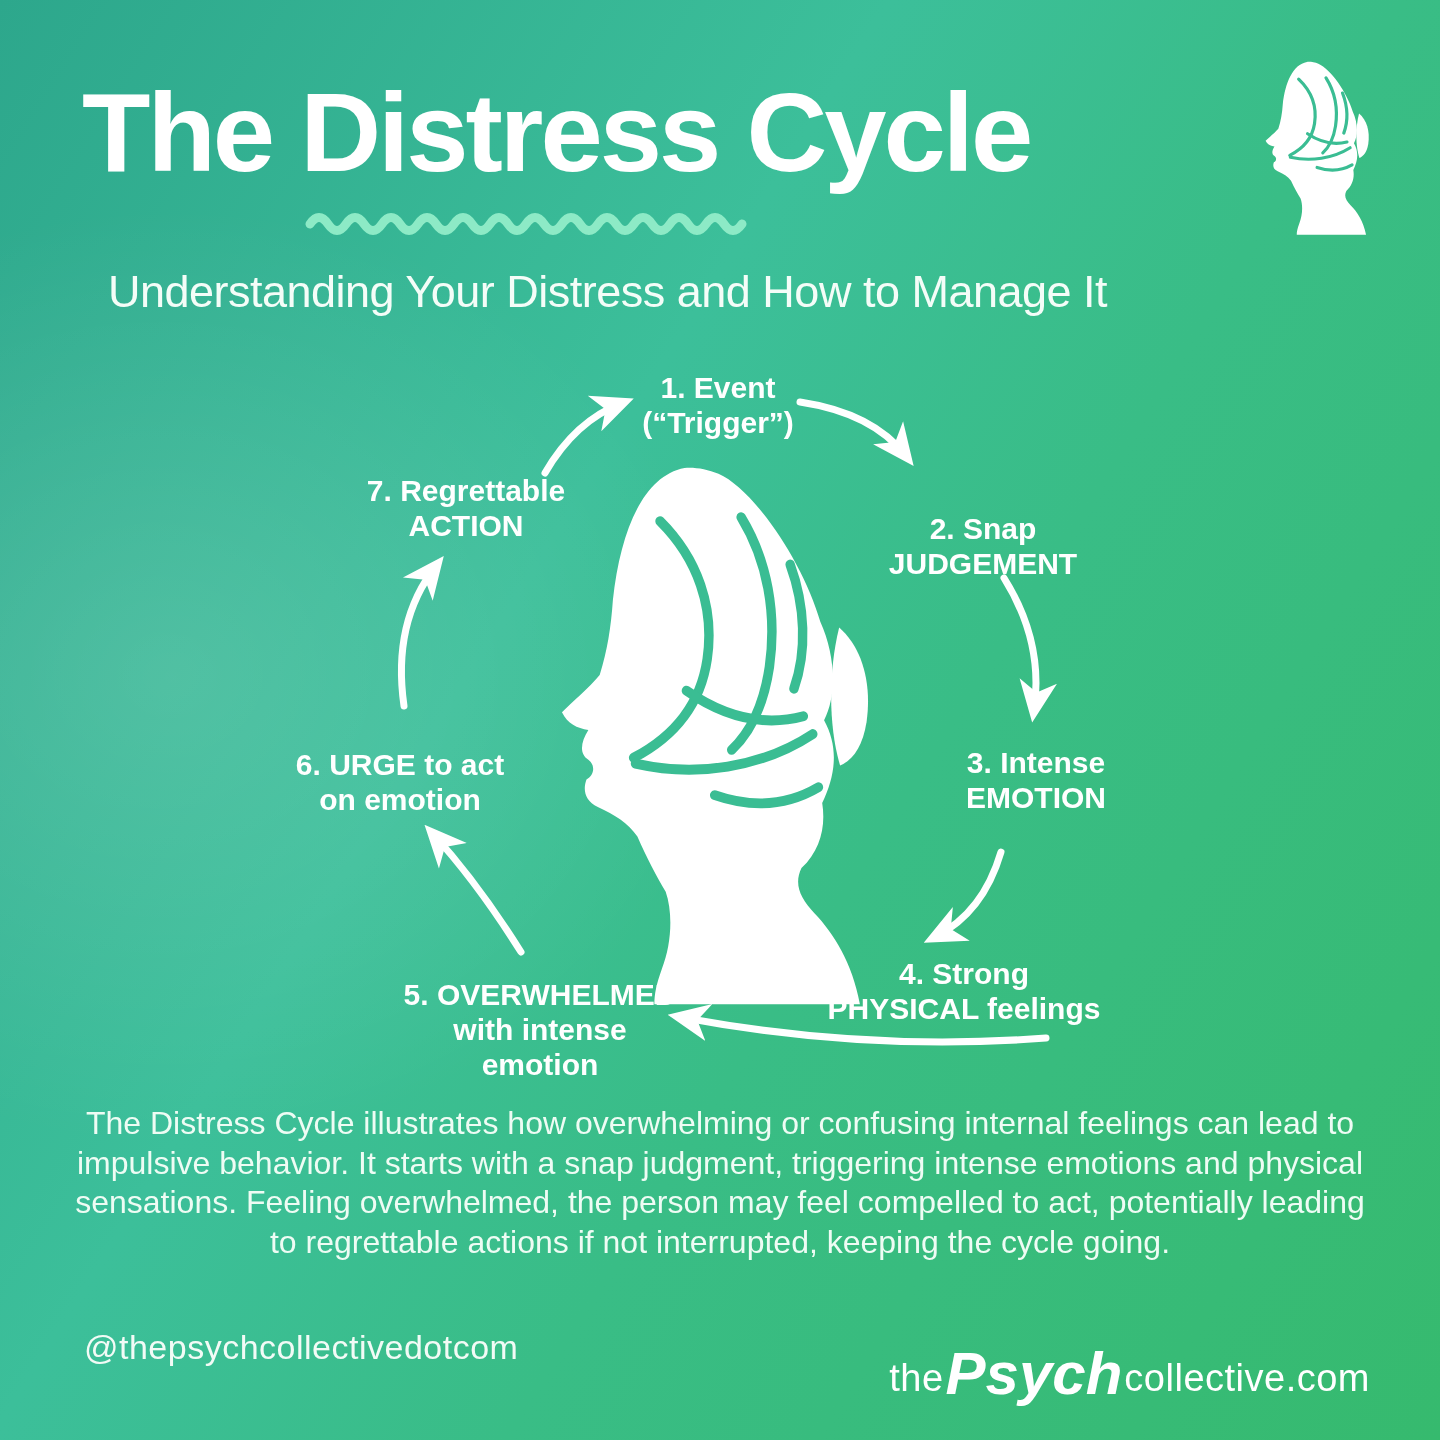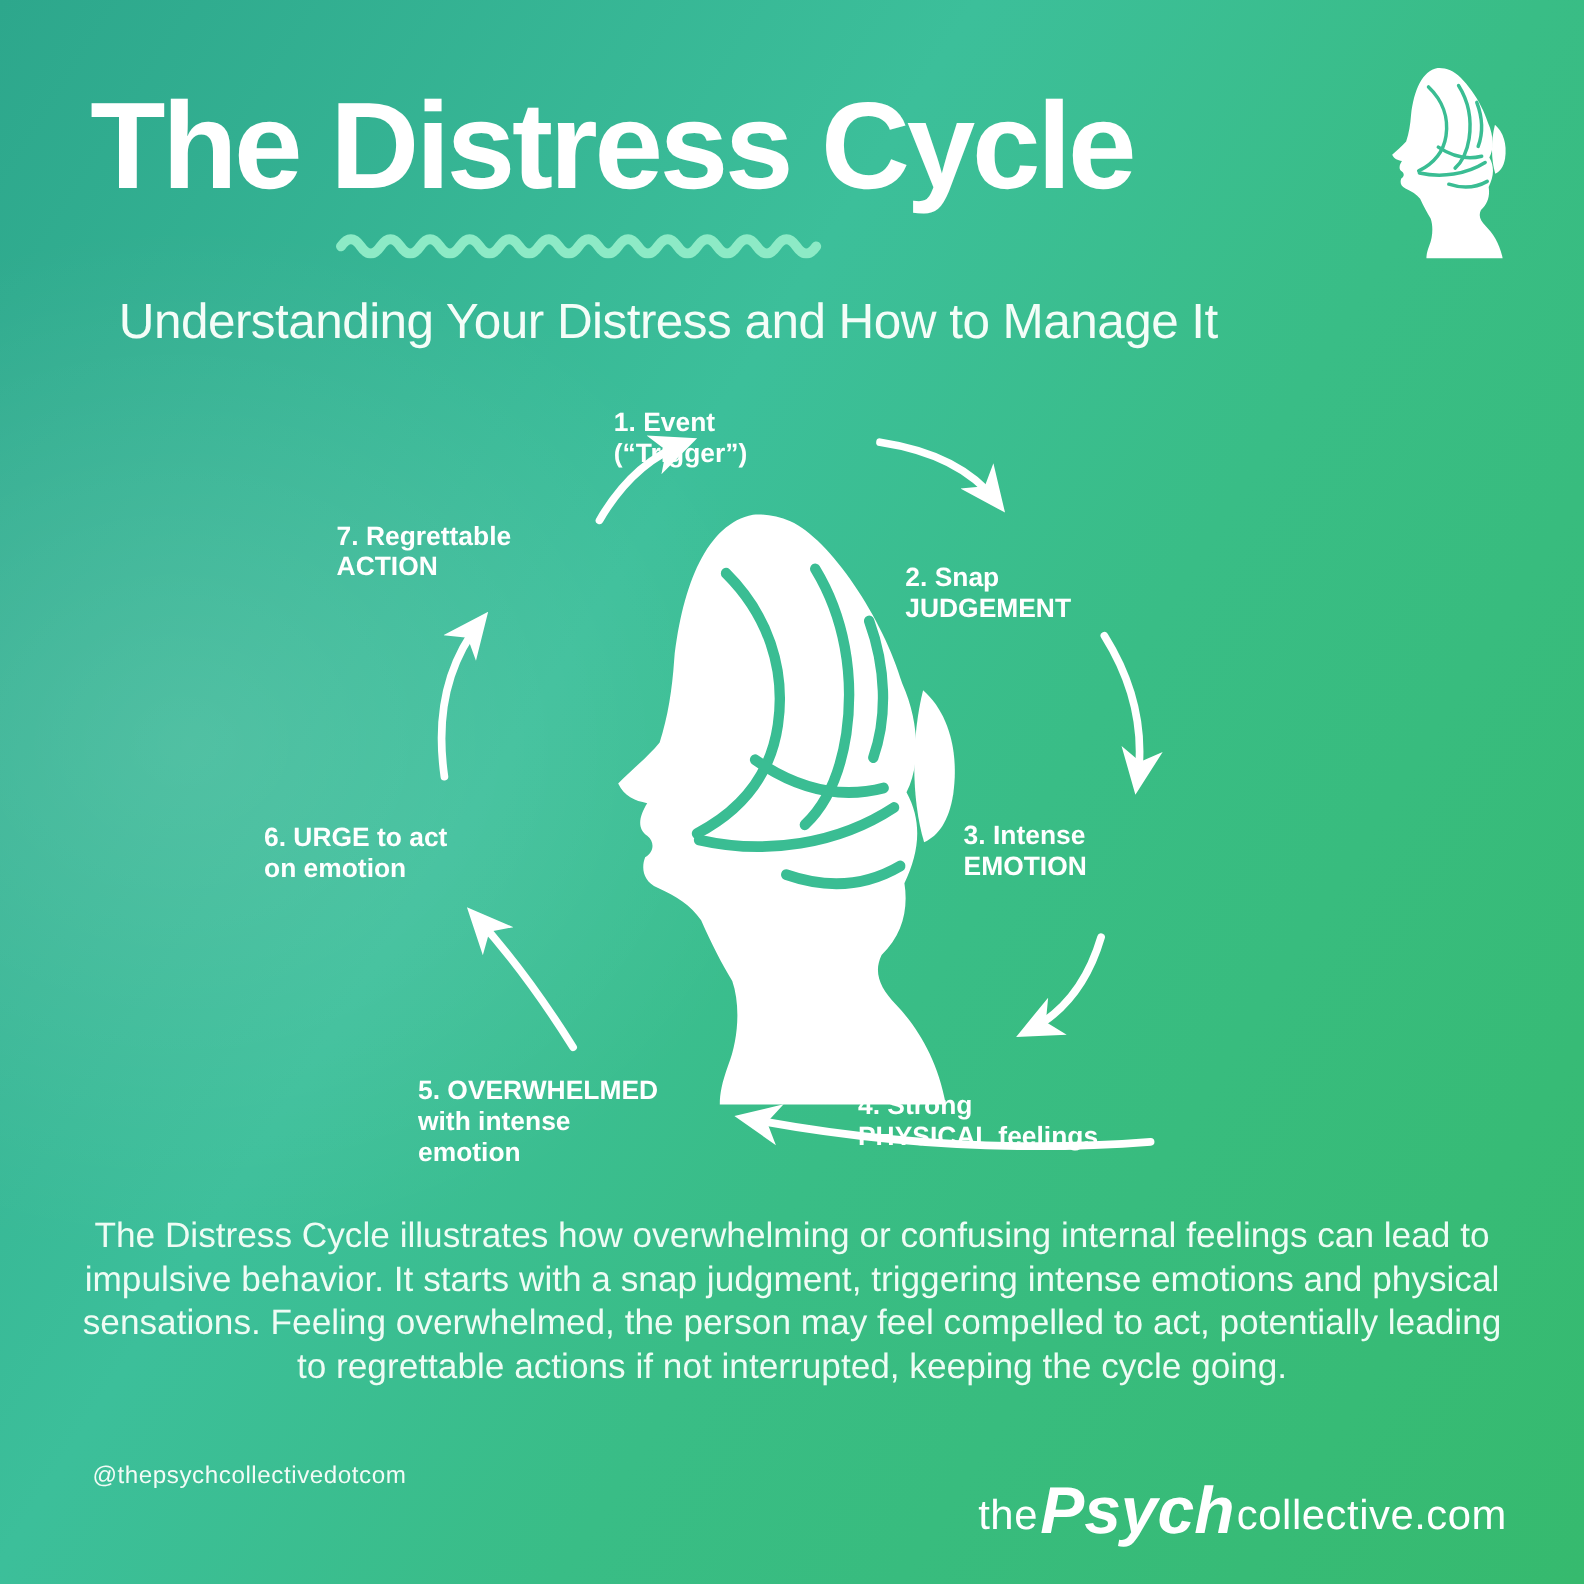--- a/index.html
+++ b/index.html
@@ -24,38 +24,38 @@
   .wave-svg{position:absolute;left:300px;top:203px;width:456px;height:32px;}
   .logo-top{position:absolute;left:1258px;top:60px;width:115px;height:178px;}
   .subtitle{
     position:absolute;left:0;top:266px;width:1215px;text-align:center;
     font-size:45px;font-weight:normal;letter-spacing:-0.5px;color:#f4fdf8;
   }
   .diagram{position:absolute;left:0;top:340px;width:1440px;height:760px;}
   .arrows{position:absolute;left:0;top:0;width:1440px;height:1440px;pointer-events:none;}
   .head-illustration{position:absolute;left:545px;top:462px;width:330px;height:552px;}
   .step{
-    position:absolute;width:320px;white-space:pre-line;
-    font-size:24px;font-weight:bold;line-height:1.16;color:#ffffff;
+    position:absolute;width:320px;text-align:center;white-space:pre-line;
+    font-size:30px;font-weight:bold;line-height:1.16;color:#ffffff;
   }
   .step-1{left:558px;top:371px;}
   .step-2{left:823px;top:484px;margin-top:28px;}
   .step-3{left:876px;top:746px;}
-  .step-4{left:780px;top:957px;margin-top:35px;}
+  .step-4{left:804px;top:957px;}
   .step-5{left:380px;top:978px;}
   .step-6{left:240px;top:748px;}
   .step-7{left:306px;top:474px;}
   .description{
     position:absolute;left:65px;top:1104px;width:1310px;margin:0;
     text-align:center;font-size:32px;line-height:1.24;font-weight:normal;
     color:#eefcf4;
   }
   .handle{
     position:absolute;left:84px;top:1328px;
-    font-size:22px;color:#f2fbf6;letter-spacing:0.5px;
+    font-size:34px;color:#f2fbf6;letter-spacing:0.5px;
   }
   .brand{
     position:absolute;right:70px;top:1340px;
     display:flex;align-items:flex-end;color:#ffffff;margin-left:44px;
   }
   .brand .b-the,.brand .b-col{font-size:38px;font-weight:normal;letter-spacing:0.5px;}
   .brand .b-psych{
     font-family:Liberation Sans, sans-serif;font-style:italic;font-weight:bold;
     font-size:60px;line-height:1;margin:0 2px;position:relative;top:4px;
   }

